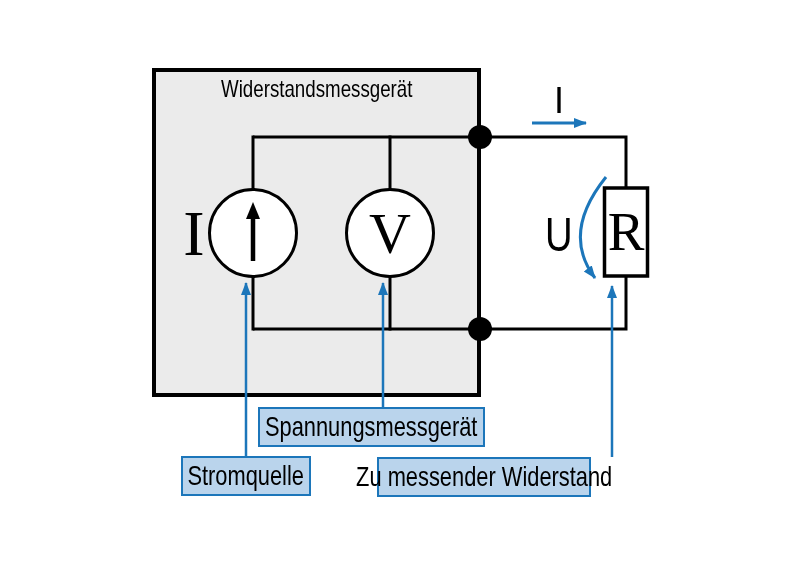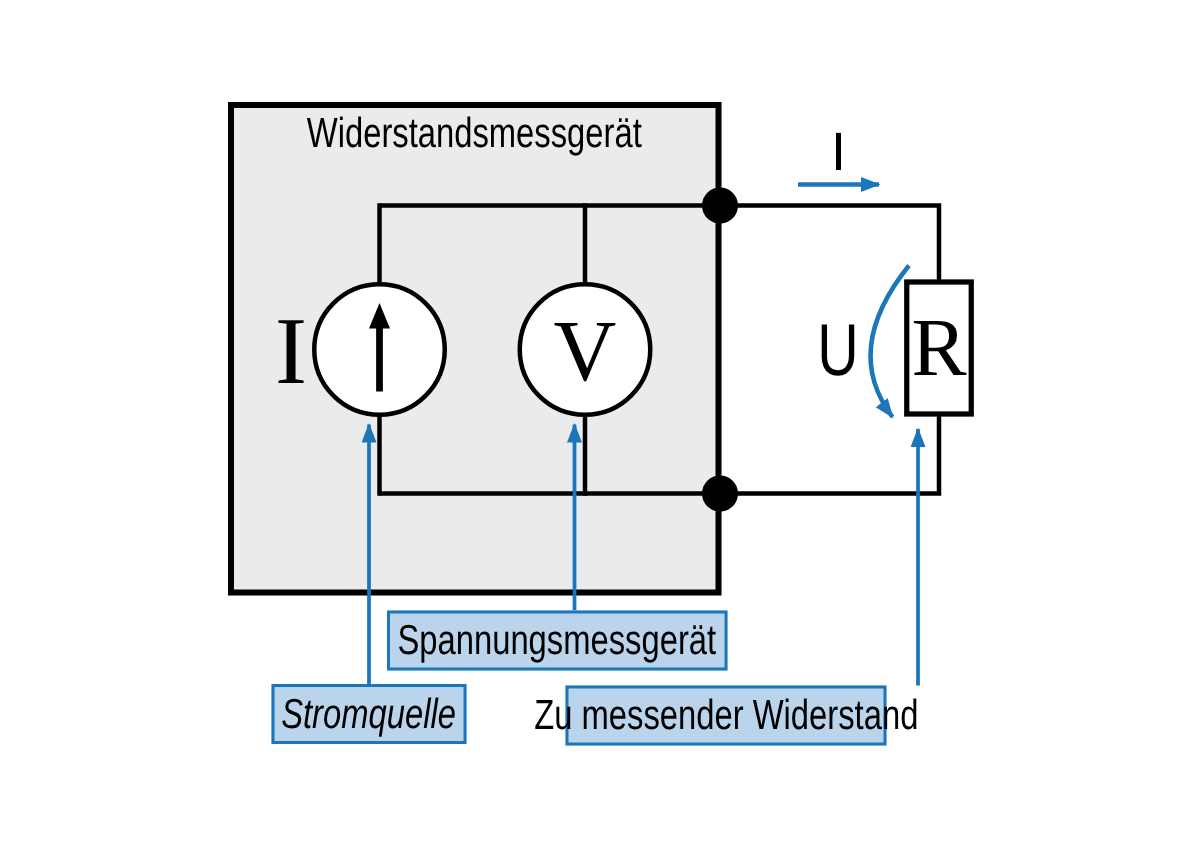--- a/index.html
+++ b/index.html
@@ -26,21 +26,21 @@
     border: 4px solid #000000;
   }
   .device-title {
     position: absolute;
     left: 152px;
     top: 70px;
     width: 329px;
     height: 38px;
     line-height: 38px;
     text-align: center;
-    font-size: 28px;
+    font-size: 24px;
     color: #000000;
     white-space: nowrap;
   }
   .condense {
     display: inline-block;
     transform: scaleX(0.78);
     transform-origin: center center;
   }
   svg.wires {
     position: absolute;
@@ -68,21 +68,21 @@
     background: #bad4ec;
     border: 2px solid #1c76ba;
     display: flex;
     align-items: center;
     justify-content: center;
     font-size: 28px;
     color: #000000;
     white-space: nowrap;
   }
   .callout-voltmeter { left: 258px; top: 407px; width: 227px; height: 40px; }
-  .callout-source    { left: 181px; top: 456px; width: 130px; height: 40px; font-style: italic; }
+  .callout-source    { left: 181px; top: 456px; width: 130px; height: 40px; }
   .callout-resistor  { left: 377px; top: 457px; width: 214px; height: 40px; }
 </style>
 </head>
 <body>
 
 <div class="canvas">
 
   <div class="device-box"></div>
   <div class="device-title">
     <span class="condense">Widerstandsmessgerät</span>

